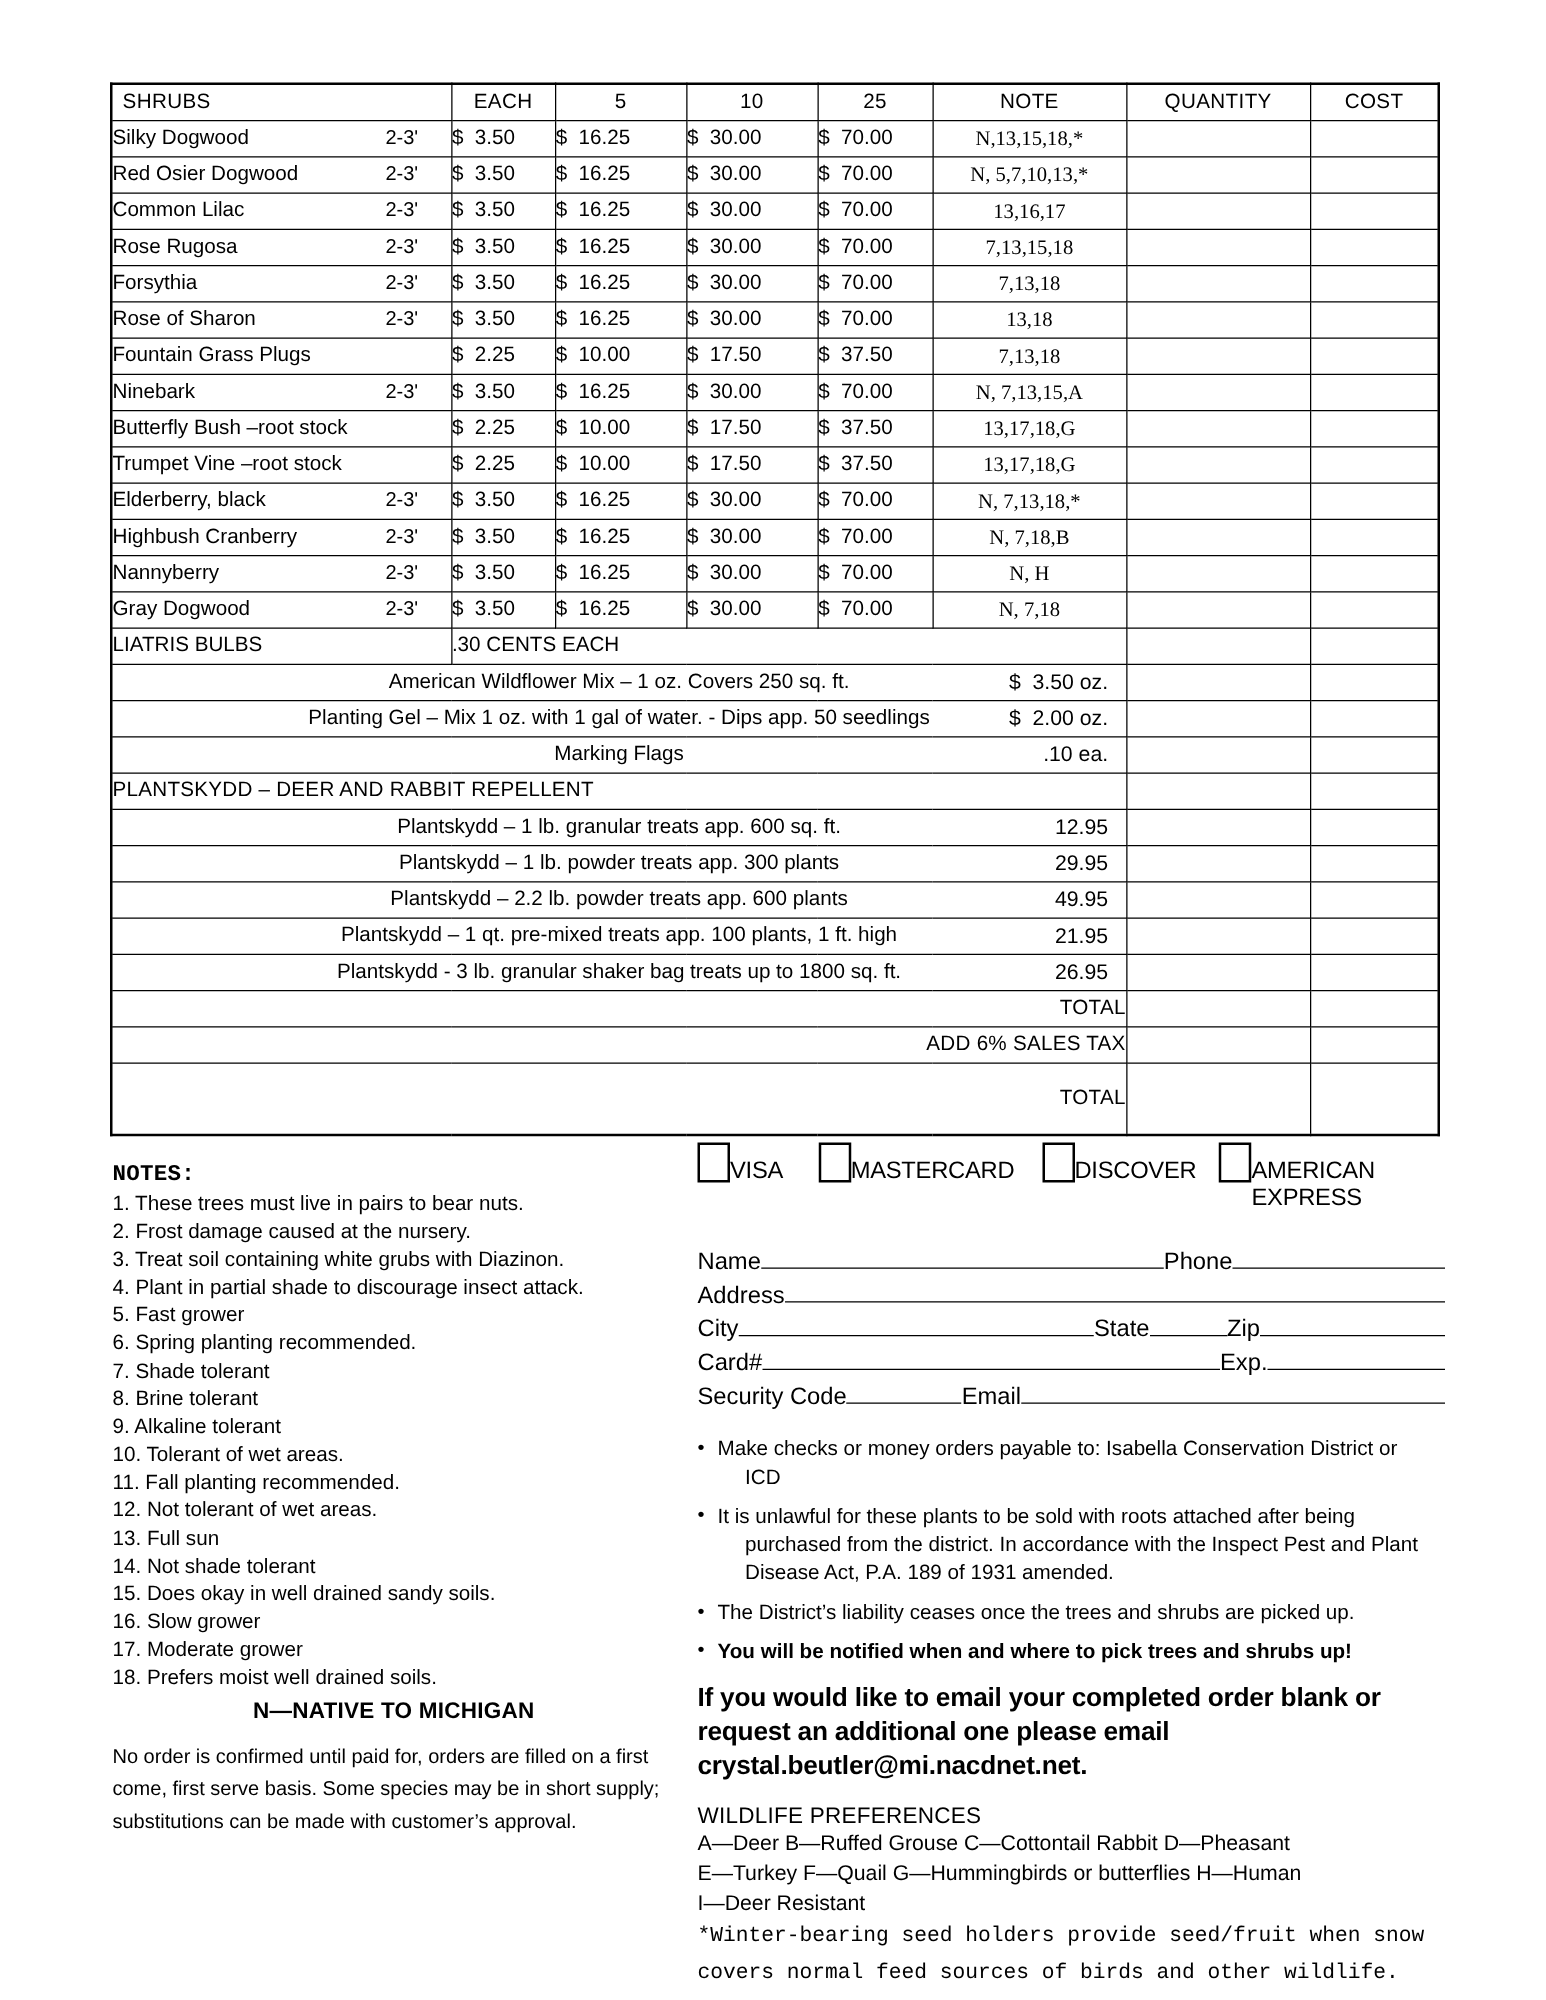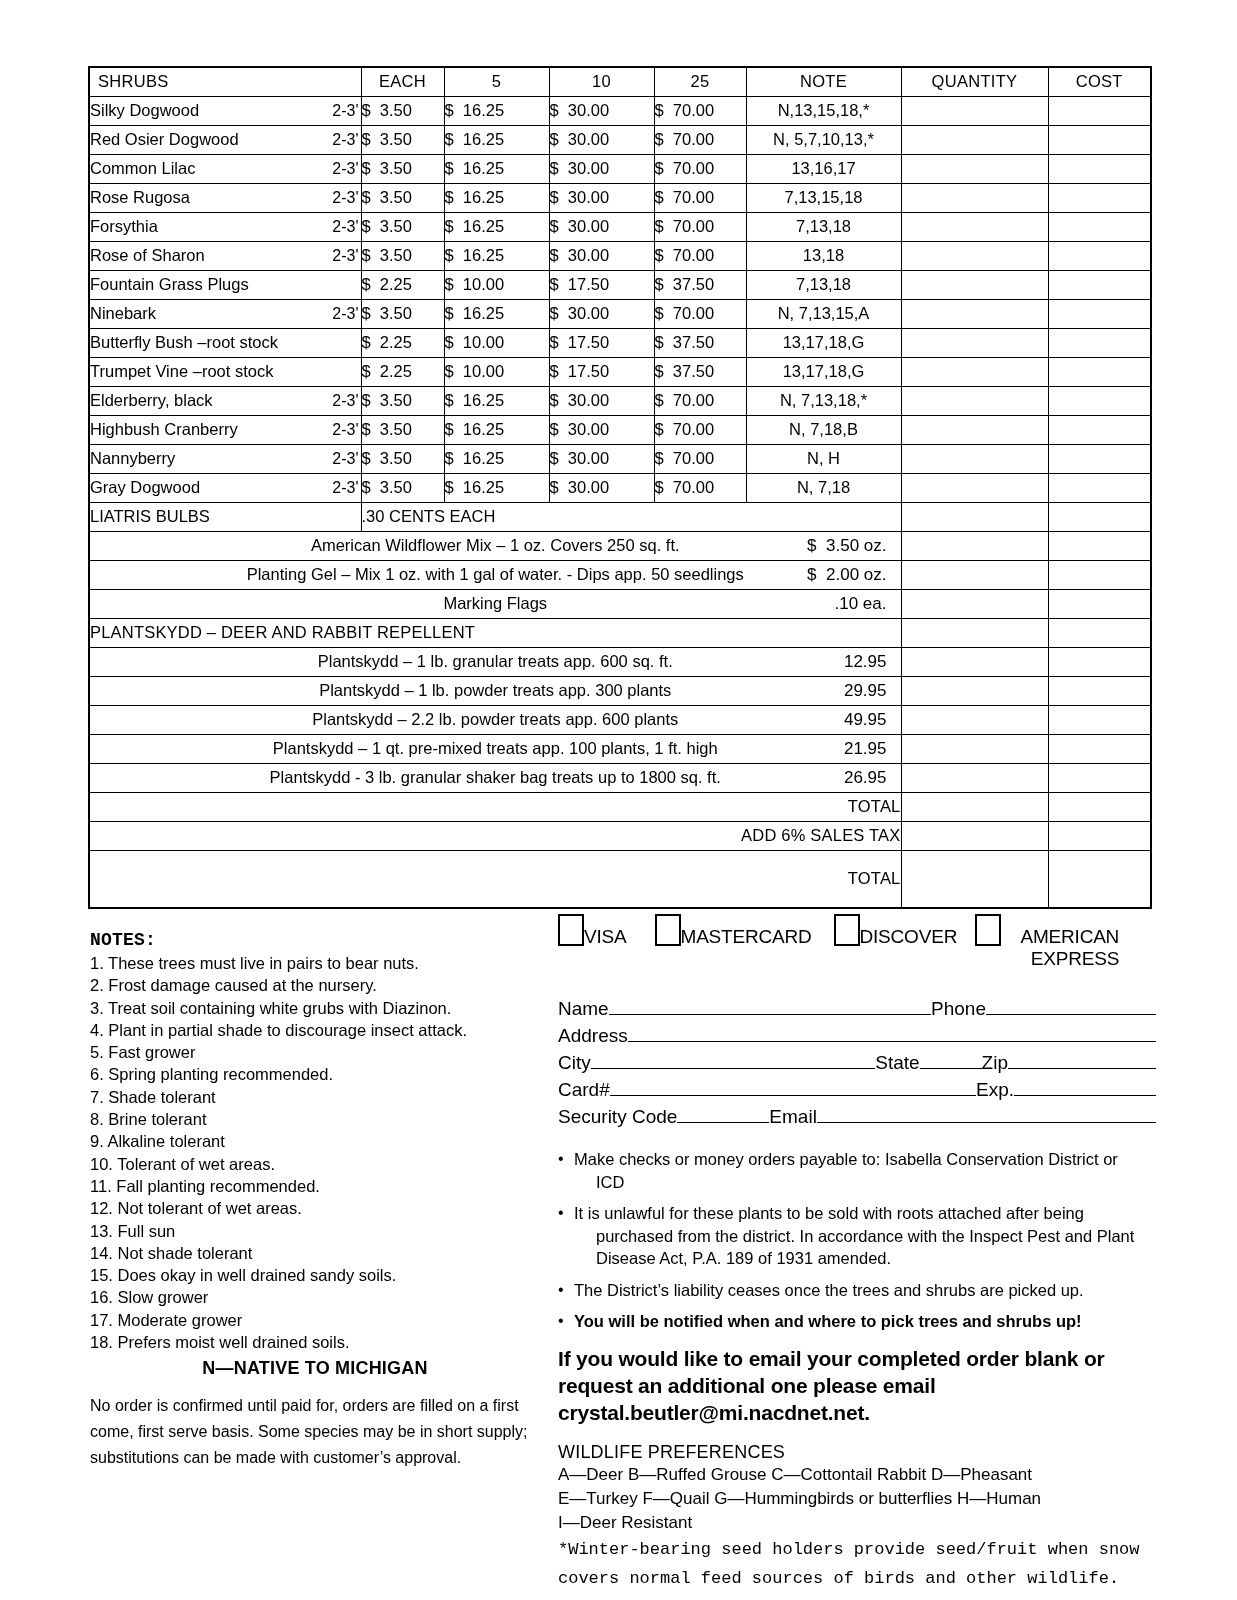--- a/index.html
+++ b/index.html
@@ -60,35 +60,36 @@
     padding-left: 8px;
   }
 
   td.name {
     padding-left: 8px;
     position: relative;
     font-size: 17px;
   }
   td.name .size {
     position: absolute;
-    right: 2px;
+    right: 26px;
     top: 50%;
     transform: translateY(-50%);
     font-size: 16px;
   }
   td.price {
     text-align: left;
     padding-left: 10px;
     font-size: 17px;
     font-weight: bold;
     white-space: pre;
   }
   td.note {
     text-align: center;
     font-size: 13.5px;
+    font-family: Liberation Serif, serif;
   }
   td.blank { }
 
   td.liatris-name { padding-left: 8px; font-size: 17px; }
   td.liatris-val {
     padding-left: 12px;
     font-size: 17px;
     font-weight: bold;
   }
   td.wide-desc {
@@ -156,21 +157,20 @@
   #form-col {
     position: absolute;
     left: 558px;
     top: 908px;
     width: 598px;
   }
   #cc-row {
     display: flex;
     align-items: flex-start;
     margin-top: 6px;
-    text-align: right;
   }
   .cc-opt {
     display: flex;
     align-items: flex-start;
   }
   .cc-box {
     width: 26px;
     height: 32px;
     border: 2.5px solid #000;
     box-sizing: border-box;

